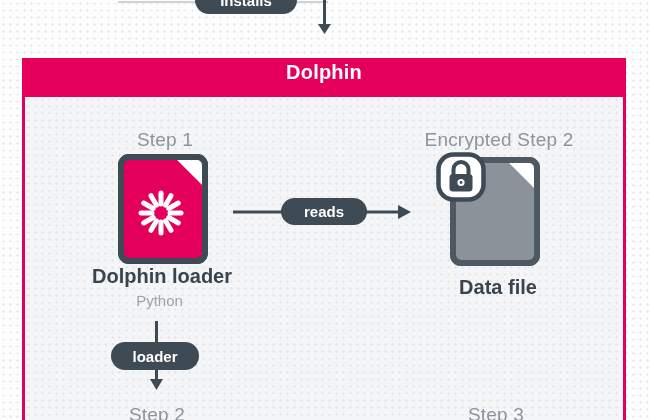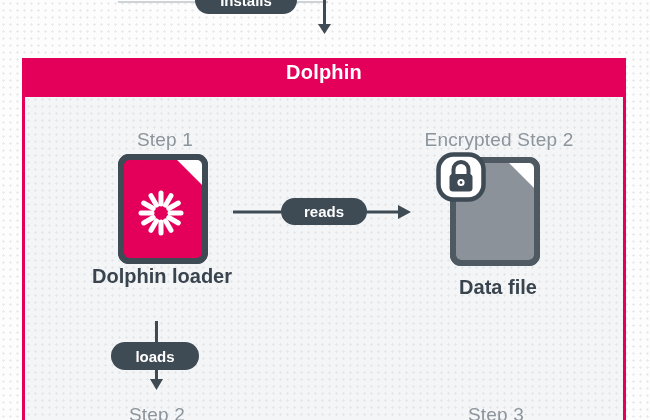--- a/index.html
+++ b/index.html
@@ -84,20 +84,21 @@
       <line x1="0" y1="9" x2="0" y2="20"></line>
       <line x1="-4.5" y1="7.8" x2="-10" y2="17.3"></line>
       <line x1="-7.8" y1="4.5" x2="-17.3" y2="10"></line>
       <line x1="-9" y1="0" x2="-20" y2="0"></line>
       <line x1="-7.8" y1="-4.5" x2="-17.3" y2="-10"></line>
       <line x1="-4.5" y1="-7.8" x2="-10" y2="-17.3"></line>
     </g>
   </svg>
 
   <div class="lbl title-lbl" style="left:62px;top:265px;width:200px;">Dolphin loader</div>
+  <div class="lbl sub-lbl" style="left:82px;top:292px;width:155px;">Python</div>
 
   <svg class="arrow" style="left:232px;top:199px;" width="182" height="26" viewBox="0 0 182 26">
     <line x1="1" y1="13" x2="168" y2="13" stroke="#3e4a54" stroke-width="3"></line>
     <polygon points="166,6 166,20 179,13" fill="#3e4a54"></polygon>
   </svg>
   <div class="pill" style="left:281px;top:198px;width:86px;height:27px;">
     <span>reads</span>
   </div>
 
   <div class="lbl step-lbl" style="left:389px;top:129px;width:220px;">Encrypted Step 2</div>
@@ -117,19 +118,19 @@
     <circle cx="26" cy="31.5" r="1.4" fill="#3e4a54"></circle>
   </svg>
 
   <div class="lbl title-lbl" style="left:398px;top:276px;width:200px;">Data file</div>
 
   <svg class="arrow" style="left:147px;top:319px;" width="20" height="73" viewBox="0 0 20 73">
     <line x1="9.5" y1="2" x2="9.5" y2="62" stroke="#3e4a54" stroke-width="3"></line>
     <polygon points="3,60 16,60 9.5,71" fill="#3e4a54"></polygon>
   </svg>
   <div class="pill" style="left:111px;top:342px;width:88px;height:28px;">
-    <span>loads</span>
+    <span>loader</span>
   </div>
 
   <div class="lbl step-lbl" style="left:97px;top:404px;width:120px;">Step 2</div>
   <div class="lbl step-lbl" style="left:436px;top:404px;width:120px;">Step 3</div>
 
 </div>
 
 </body></html>

